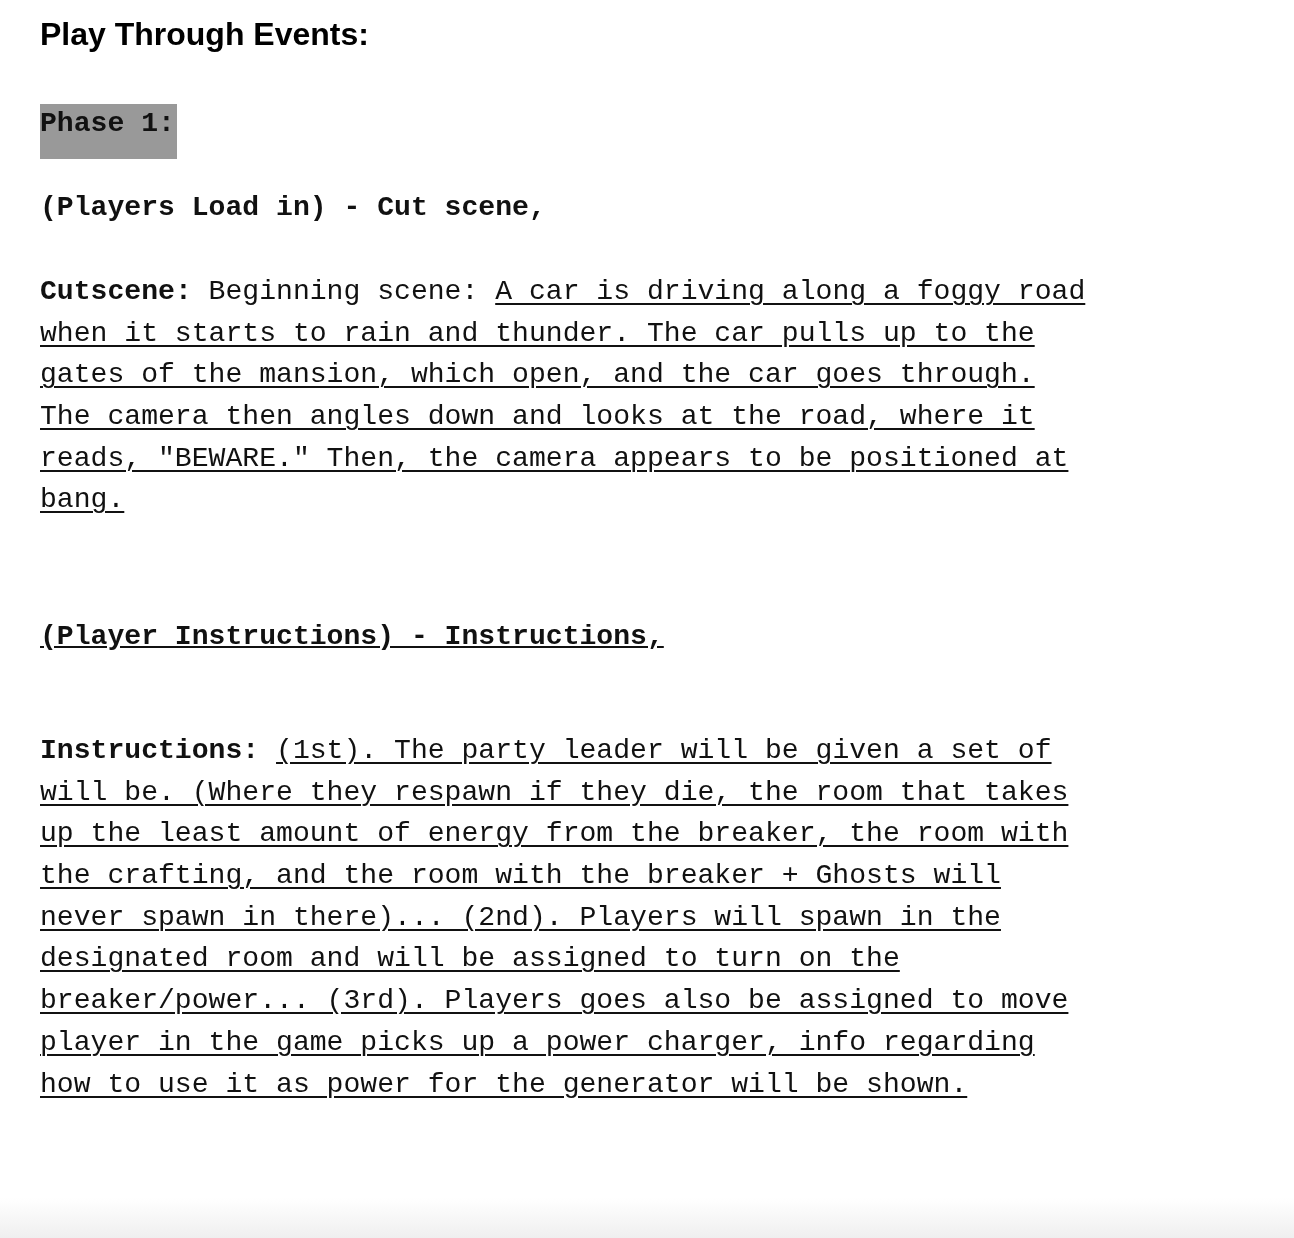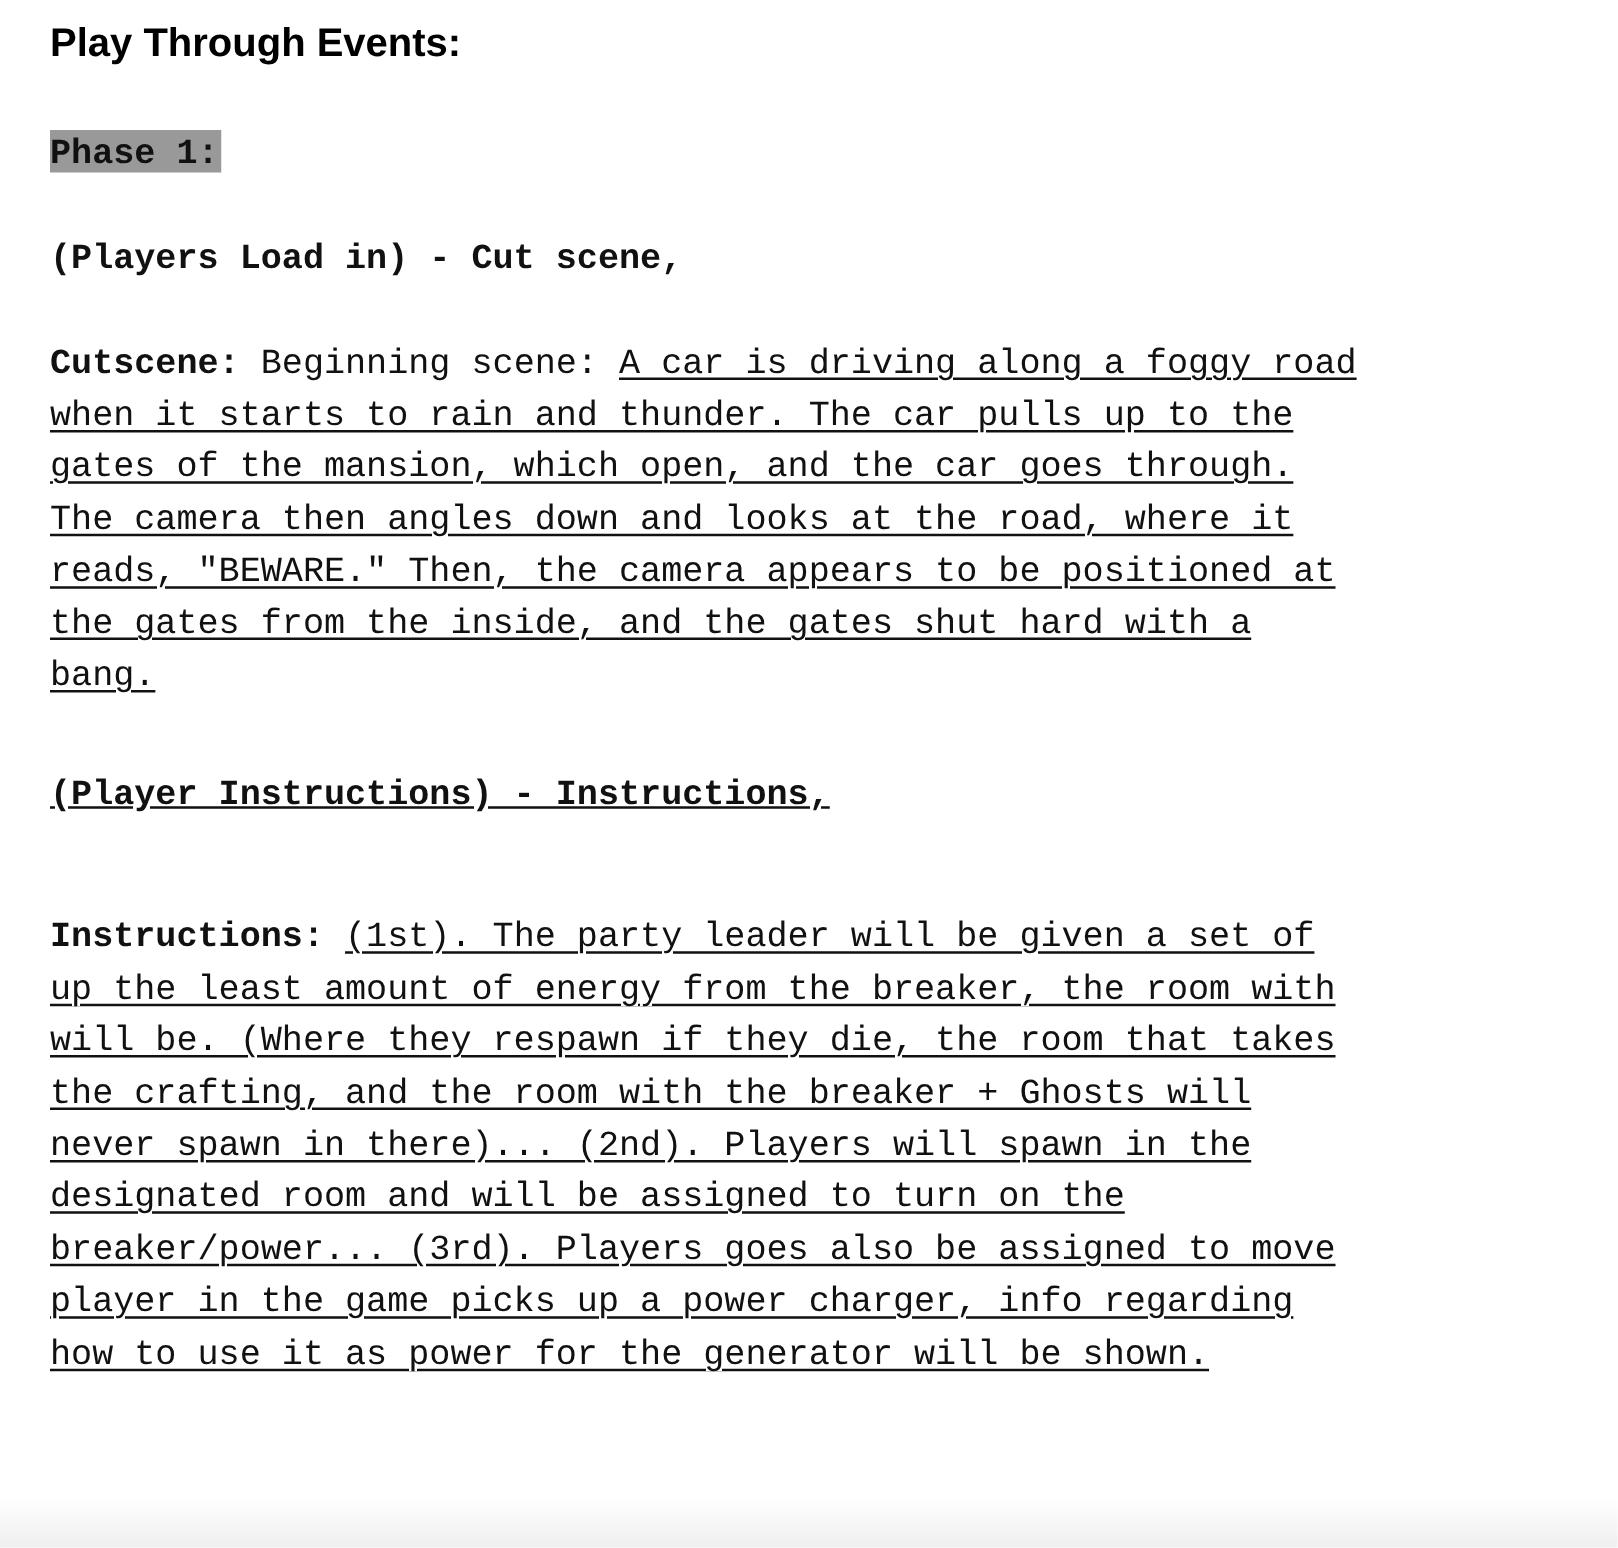--- a/index.html
+++ b/index.html
@@ -9,21 +9,21 @@
     color: #111111;
   }
   .page { position: absolute; left: 40px; top: 0; width: 1240px; }
   .title {
     position: absolute; left: 0; top: 10px;
     font-family: "Liberation Sans", sans-serif; font-weight: bold;
     font-size: 32px; line-height: 48px; white-space: nowrap; color: #000;
   }
   .mono { font-family: "Liberation Mono", monospace; font-size: 28.1px; line-height: 41.7px; }
   .phase {
-    position: absolute; left: 0; top: 104px; height: 34px;
+    position: absolute; left: 0; top: 104px; height: 55px;
     background: #999999; font-weight: bold; padding: 0 2px 0 0;
     line-height: 40px; white-space: nowrap; color: #111;
   }
   .heading { position: absolute; left: 0; font-weight: bold; white-space: pre; }
   .para { position: absolute; left: 0; width: 1200px; }
   .line { display: block; white-space: pre; height: 41.7px; }
   .u { text-decoration: underline; text-decoration-thickness: 2px; text-underline-offset: 4px; }
   b { font-weight: bold; text-align: right; }
   .fade {
     position: absolute; left: 0; bottom: 0; width: 1294px; height: 40px;
@@ -40,30 +40,29 @@
   <div class="phase mono">Phase 1:</div>
 
   <div class="heading mono" style="top:187px;">(Players Load in) - Cut scene,</div>
 
   <div class="para mono" style="top:271px;">
     <span class="line"><b>Cutscene</b><b>: </b><span>Beginning scene: </span><span class="u">A car is driving along a foggy road</span></span>
     <span class="line u">when it starts to rain and thunder. The car pulls up to the</span>
     <span class="line u">gates of the mansion, which open, and the car goes through.</span>
     <span class="line u">The camera then angles down and looks at the road, where it</span>
     <span class="line u">reads, "BEWARE." Then, the camera appears to be positioned at</span>
-    <span class="line u">the gates from the inside, and the gates shut hard with a</span>
     <span class="line u" style="display:inline-block;">bang.</span>
   </div>
 
   <div class="heading mono" style="top:616px;text-decoration:underline;">(Player Instructions) - Instructions,</div>
 
   <div class="para mono" style="top:730px;">
     <span class="line"><b>Instructions</b><b>: </b><span class="u">(1st). The party leader will be given a set of</span></span>
+    <span class="line u">will be. (Where they respawn if they die, the room that takes</span>
     <span class="line u">up the least amount of energy from the breaker, the room with</span>
-    <span class="line u">will be. (Where they respawn if they die, the room that takes</span>
     <span class="line u">the crafting, and the room with the breaker + Ghosts will</span>
     <span class="line u">never spawn in there)... (2nd). Players will spawn in the</span>
     <span class="line u">designated room and will be assigned to turn on the</span>
     <span class="line u">breaker/power... (3rd). Players goes also be assigned to move</span>
     <span class="line u">player in the game picks up a power charger, info regarding</span>
     <span class="line u">how to use it as power for the generator will be shown.</span>
   </div>
 
 </div>
 

